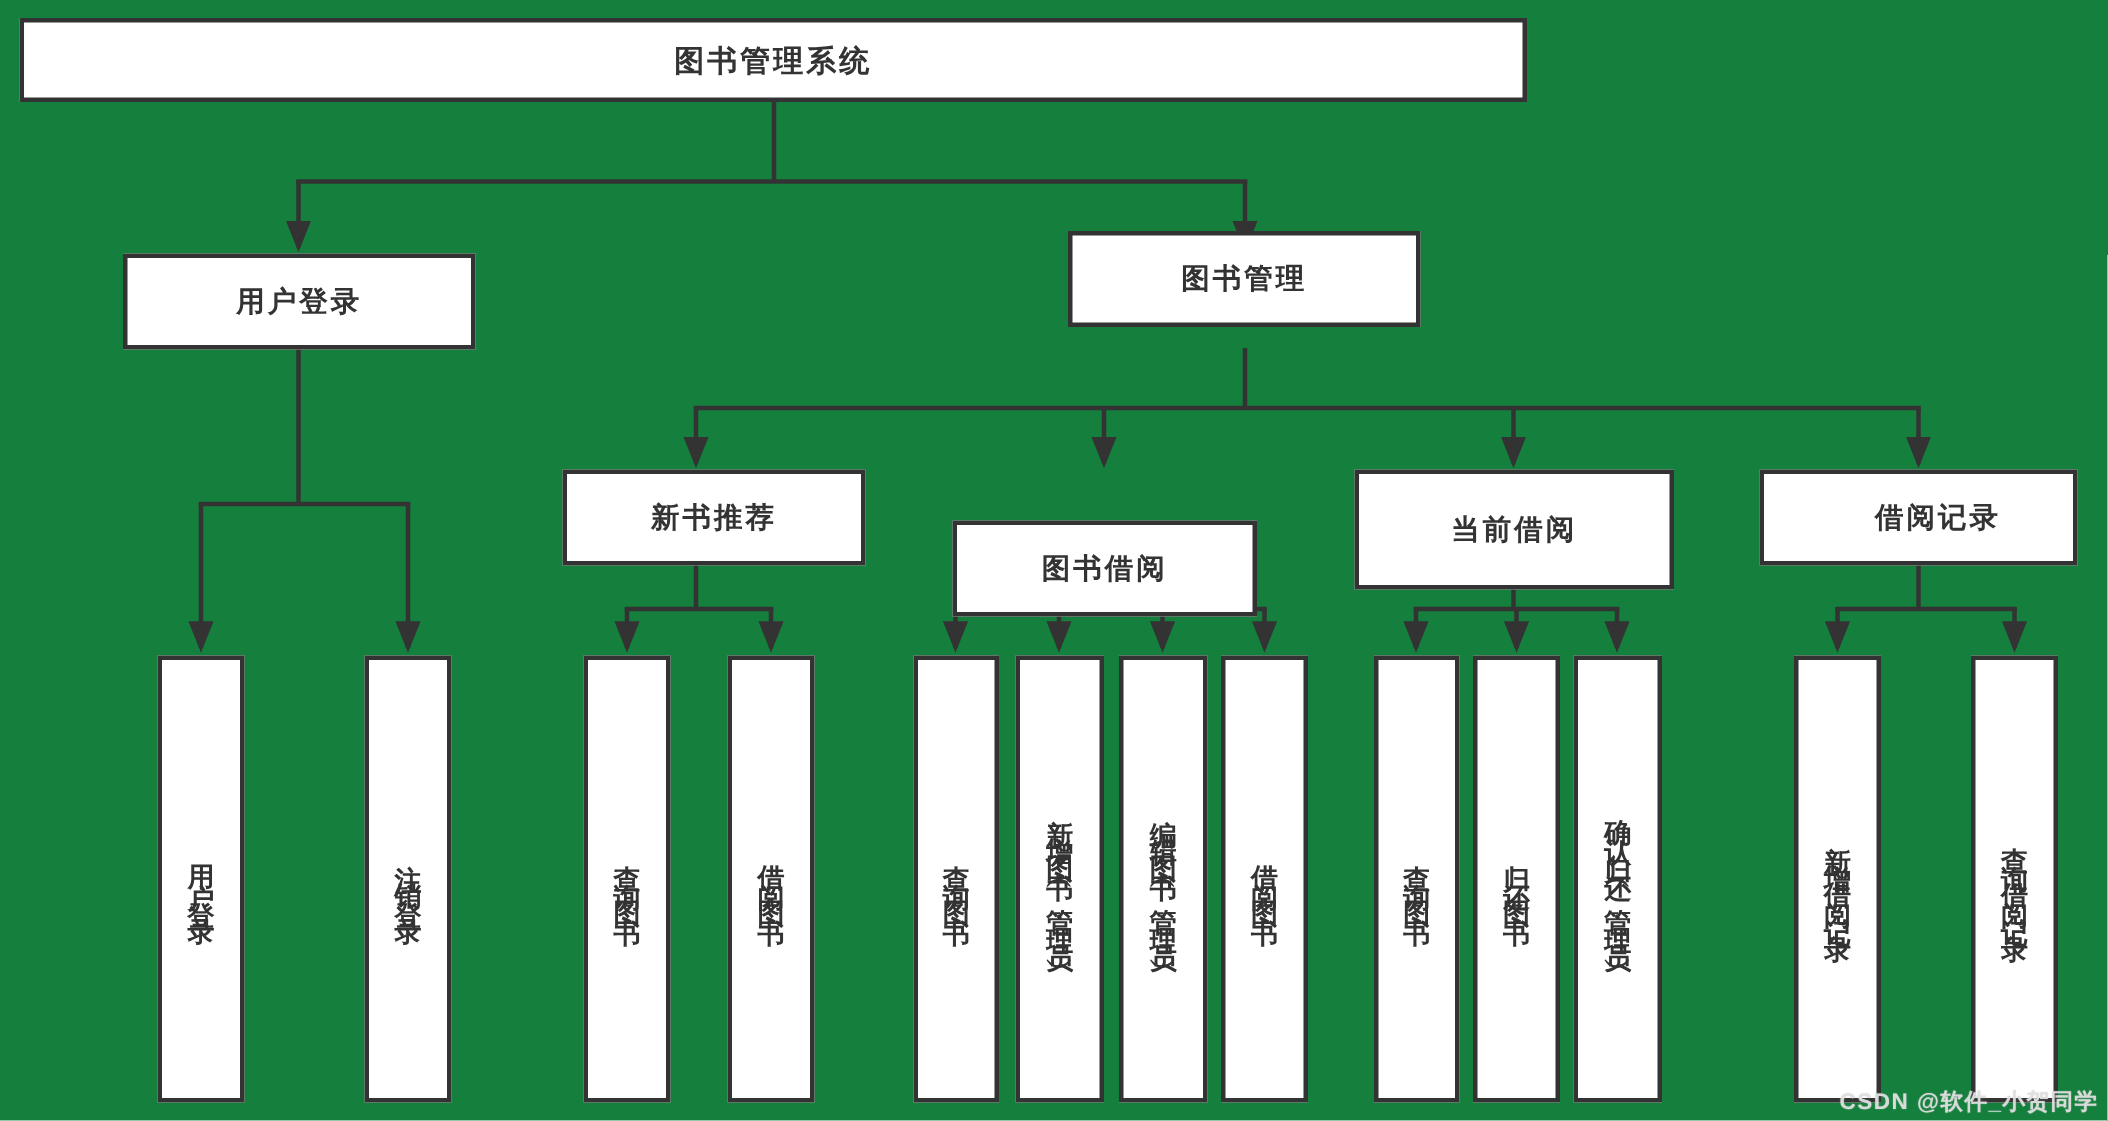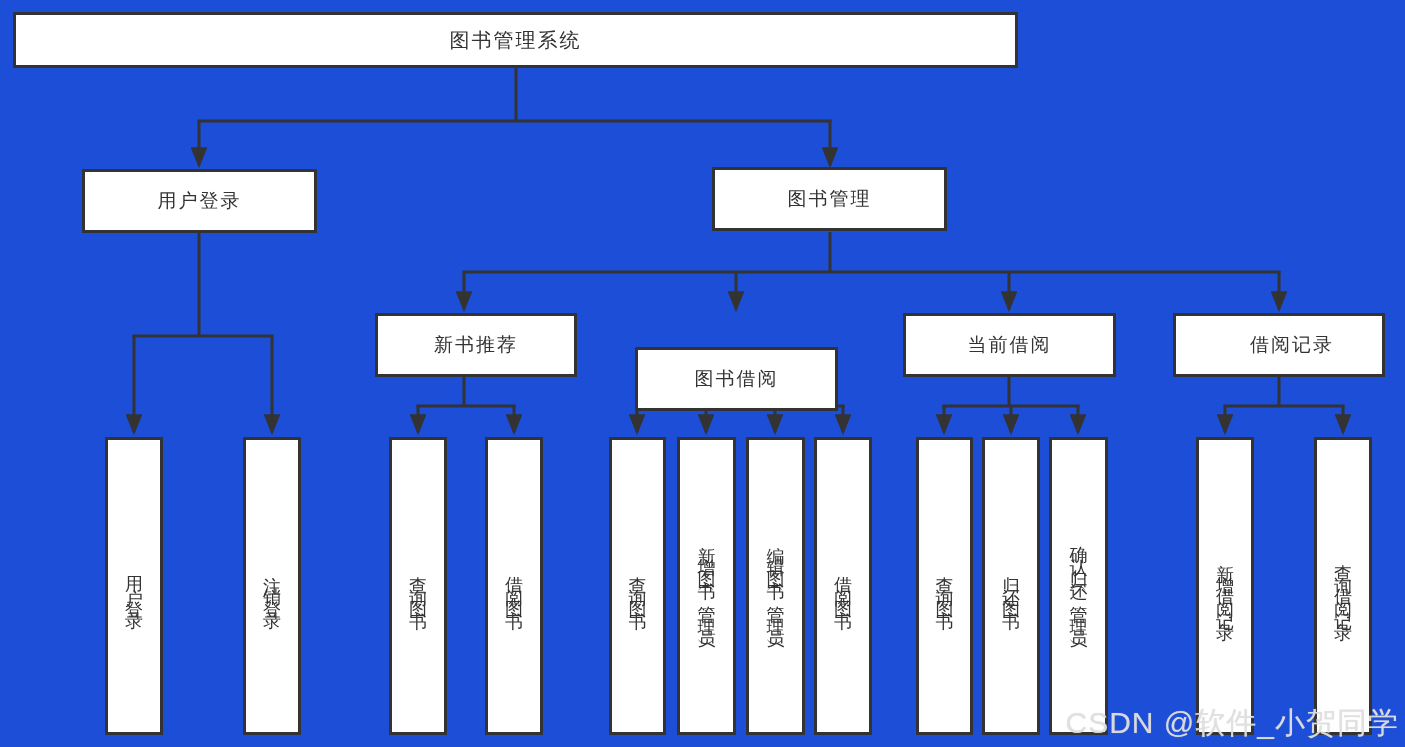--- a/index.html
+++ b/index.html
@@ -4,23 +4,24 @@
 <style>
   html, body {
     margin: 0;
     padding: 0;
     background: #ffffff;
   }
   #canvas {
     position: relative;
     width: 1405px;
     height: 747px;
-    background: #1d4ed8;
+    background: #15803d;
     font-family: "Liberation Sans", "DejaVu Sans", sans-serif;
     overflow: hidden;
+    font-weight: bold;
   }
   #connectors {
     position: absolute;
     left: 0;
     top: 0;
     z-index: 1;
     pointer-events: none;
   }
   .node {
     position: absolute;
@@ -48,21 +49,21 @@
     color: #333333;
     letter-spacing: 12px;
     line-height: 1;
     white-space: nowrap;
   }
   #watermark {
     position: absolute;
     right: 6px;
     bottom: 3px;
     z-index: 5;
-    font-size: 30px;
+    font-size: 15px;
     letter-spacing: 1px;
     color: rgba(224, 224, 224, 0.92);
     text-shadow: 0 0 1px rgba(200, 200, 200, 0.6);
     white-space: nowrap;
     pointer-events: none;
   }
 </style>
 </head>
 <body>
 
@@ -113,31 +114,31 @@
     </g>
   </svg>
 
   <div class="node root" style="left:13px; top:12px; width:1005px; height:56px;">
     <span class="h-label">图书管理系统</span>
   </div>
 
   <div class="node" style="left:82px; top:169px; width:235px; height:64px;">
     <span class="h-label">用户登录</span>
   </div>
-  <div class="node" style="left:712px; top:167px; width:235px; height:64px;">
+  <div class="node" style="left:712px; top:154px; width:235px; height:64px;">
     <span class="h-label">图书管理</span>
   </div>
 
   <div class="node" style="left:363px; top:313px; width:202px; height:64px;margin-left:12px;">
     <span class="h-label">新书推荐</span>
   </div>
   <div class="node" style="left:635px; top:313px; width:203px; height:64px;margin-top:34px;">
     <span class="h-label">图书借阅</span>
   </div>
-  <div class="node" style="left:903px; top:313px; width:213px; height:64px;">
+  <div class="node" style="left:903px; top:313px; width:213px; height:80px;">
     <span class="h-label">当前借阅</span>
   </div>
   <div class="node" style="left:1173px; top:313px; width:212px; height:64px;padding-left:26px;">
     <span class="h-label">借阅记录</span>
   </div>
 
   <div class="node leaf" style="left:105px; top:437px; width:58px; height:298px;">
     <span class="v-label">用户登录</span>
   </div>
   <div class="node leaf" style="left:243px; top:437px; width:58px; height:298px;">

